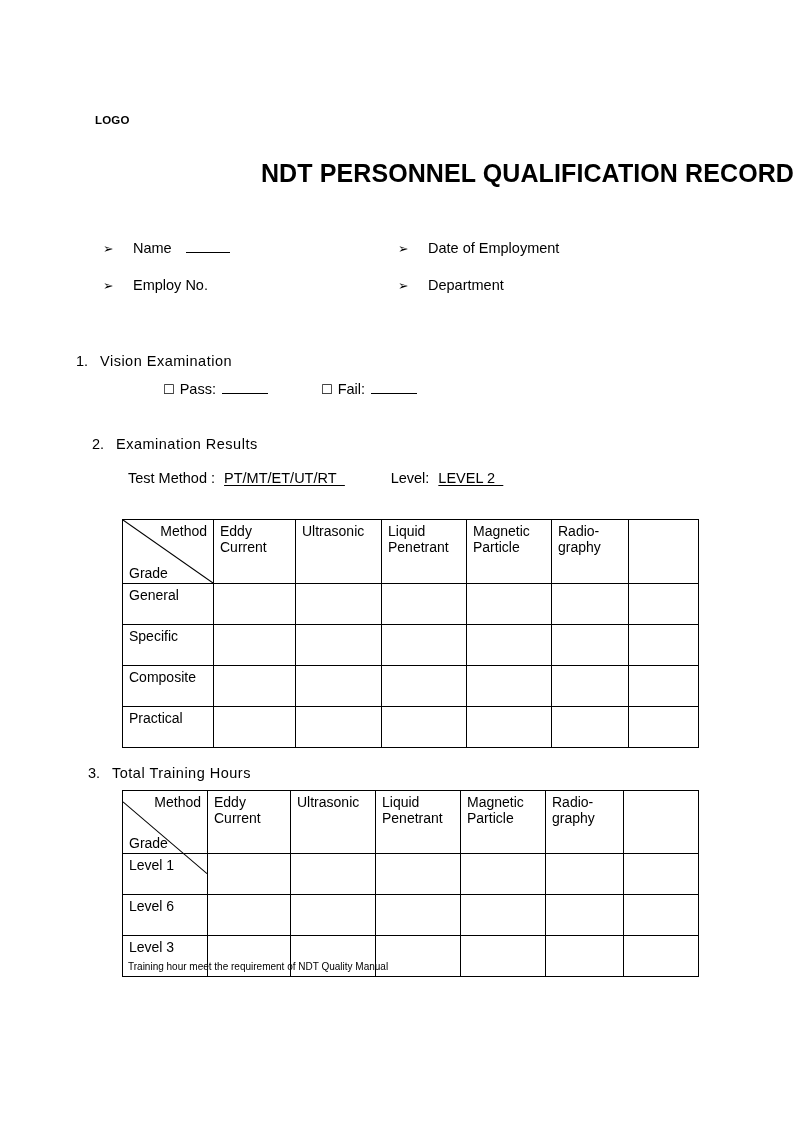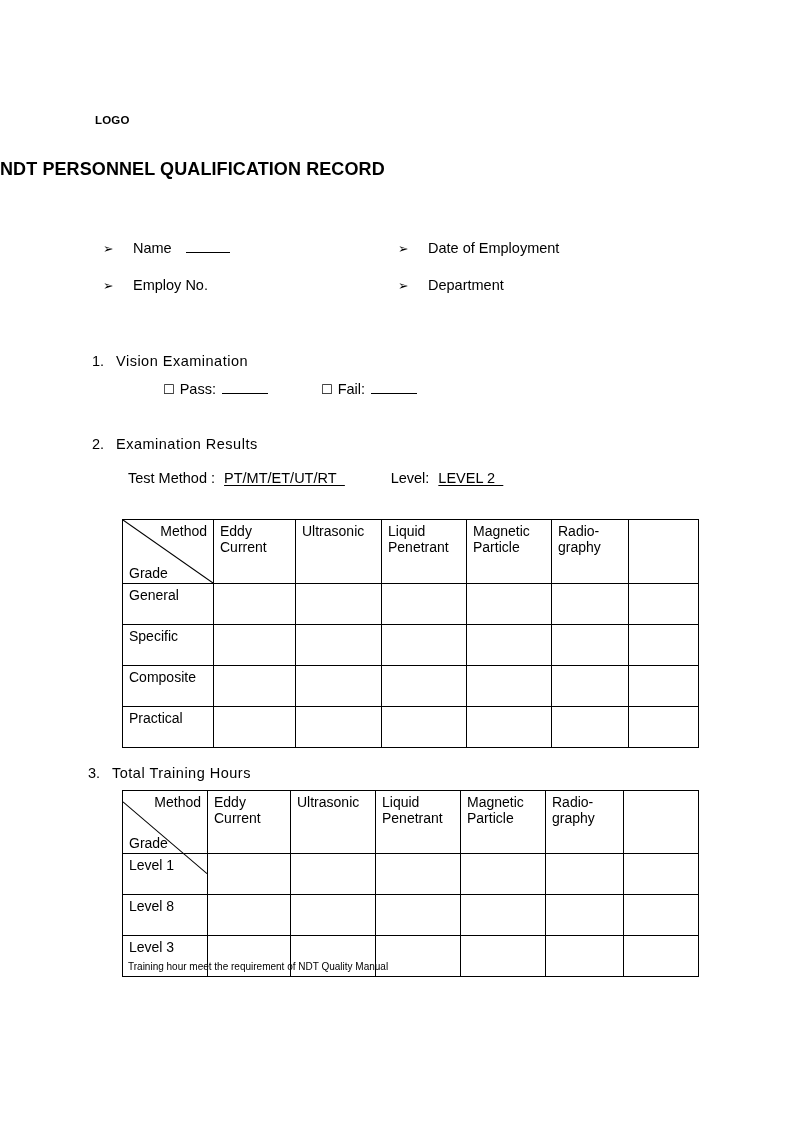--- a/index.html
+++ b/index.html
@@ -31,22 +31,22 @@
     font-weight: bold;
     letter-spacing: 0.2px;
   }
 
   
   .doc-title {
     position: absolute;
     left: 0;
     top: 159px;
     width: 794px;
-    text-align: left;
-    font-size: 18px;
+    text-align: right;
+    font-size: 25px;
     font-weight: bold;
     letter-spacing: 0.1px;
   }
 
   
   .bullets {
     position: absolute;
     left: 95px;
     top: 240px;
     width: 620px;
@@ -83,21 +83,21 @@
     position: absolute;
     font-size: 14.5px;
     white-space: nowrap;
   }
   .sec-num {
     display: inline-block;
     width: 24px;
   }
   .sec-title-text { letter-spacing: 0.5px; }
 
-  #sec1 { left: 92px; top: 353px; }
+  #sec1 { left: 76px; top: 353px; }
   #sec2 { left: 92px; top: 436px; }
   #sec3 { left: 88px; top: 765px; }
 
   
   .vision-line {
     position: absolute;
     left: 163px;
     top: 381px;
     font-size: 14.5px;
     white-space: nowrap;
@@ -366,21 +366,21 @@
       <tr>
         <td class="row-label">Level 1</td>
         <td class="body-cell"></td>
         <td class="body-cell"></td>
         <td class="body-cell"></td>
         <td class="body-cell"></td>
         <td class="body-cell"></td>
         <td class="body-cell"></td>
       </tr>
       <tr>
-        <td class="row-label">Level 8</td>
+        <td class="row-label">Level 6</td>
         <td class="body-cell"></td>
         <td class="body-cell"></td>
         <td class="body-cell"></td>
         <td class="body-cell"></td>
         <td class="body-cell"></td>
         <td class="body-cell"></td>
       </tr>
       <tr>
         <td class="row-label">Level 3</td>
         <td class="body-cell"></td>

